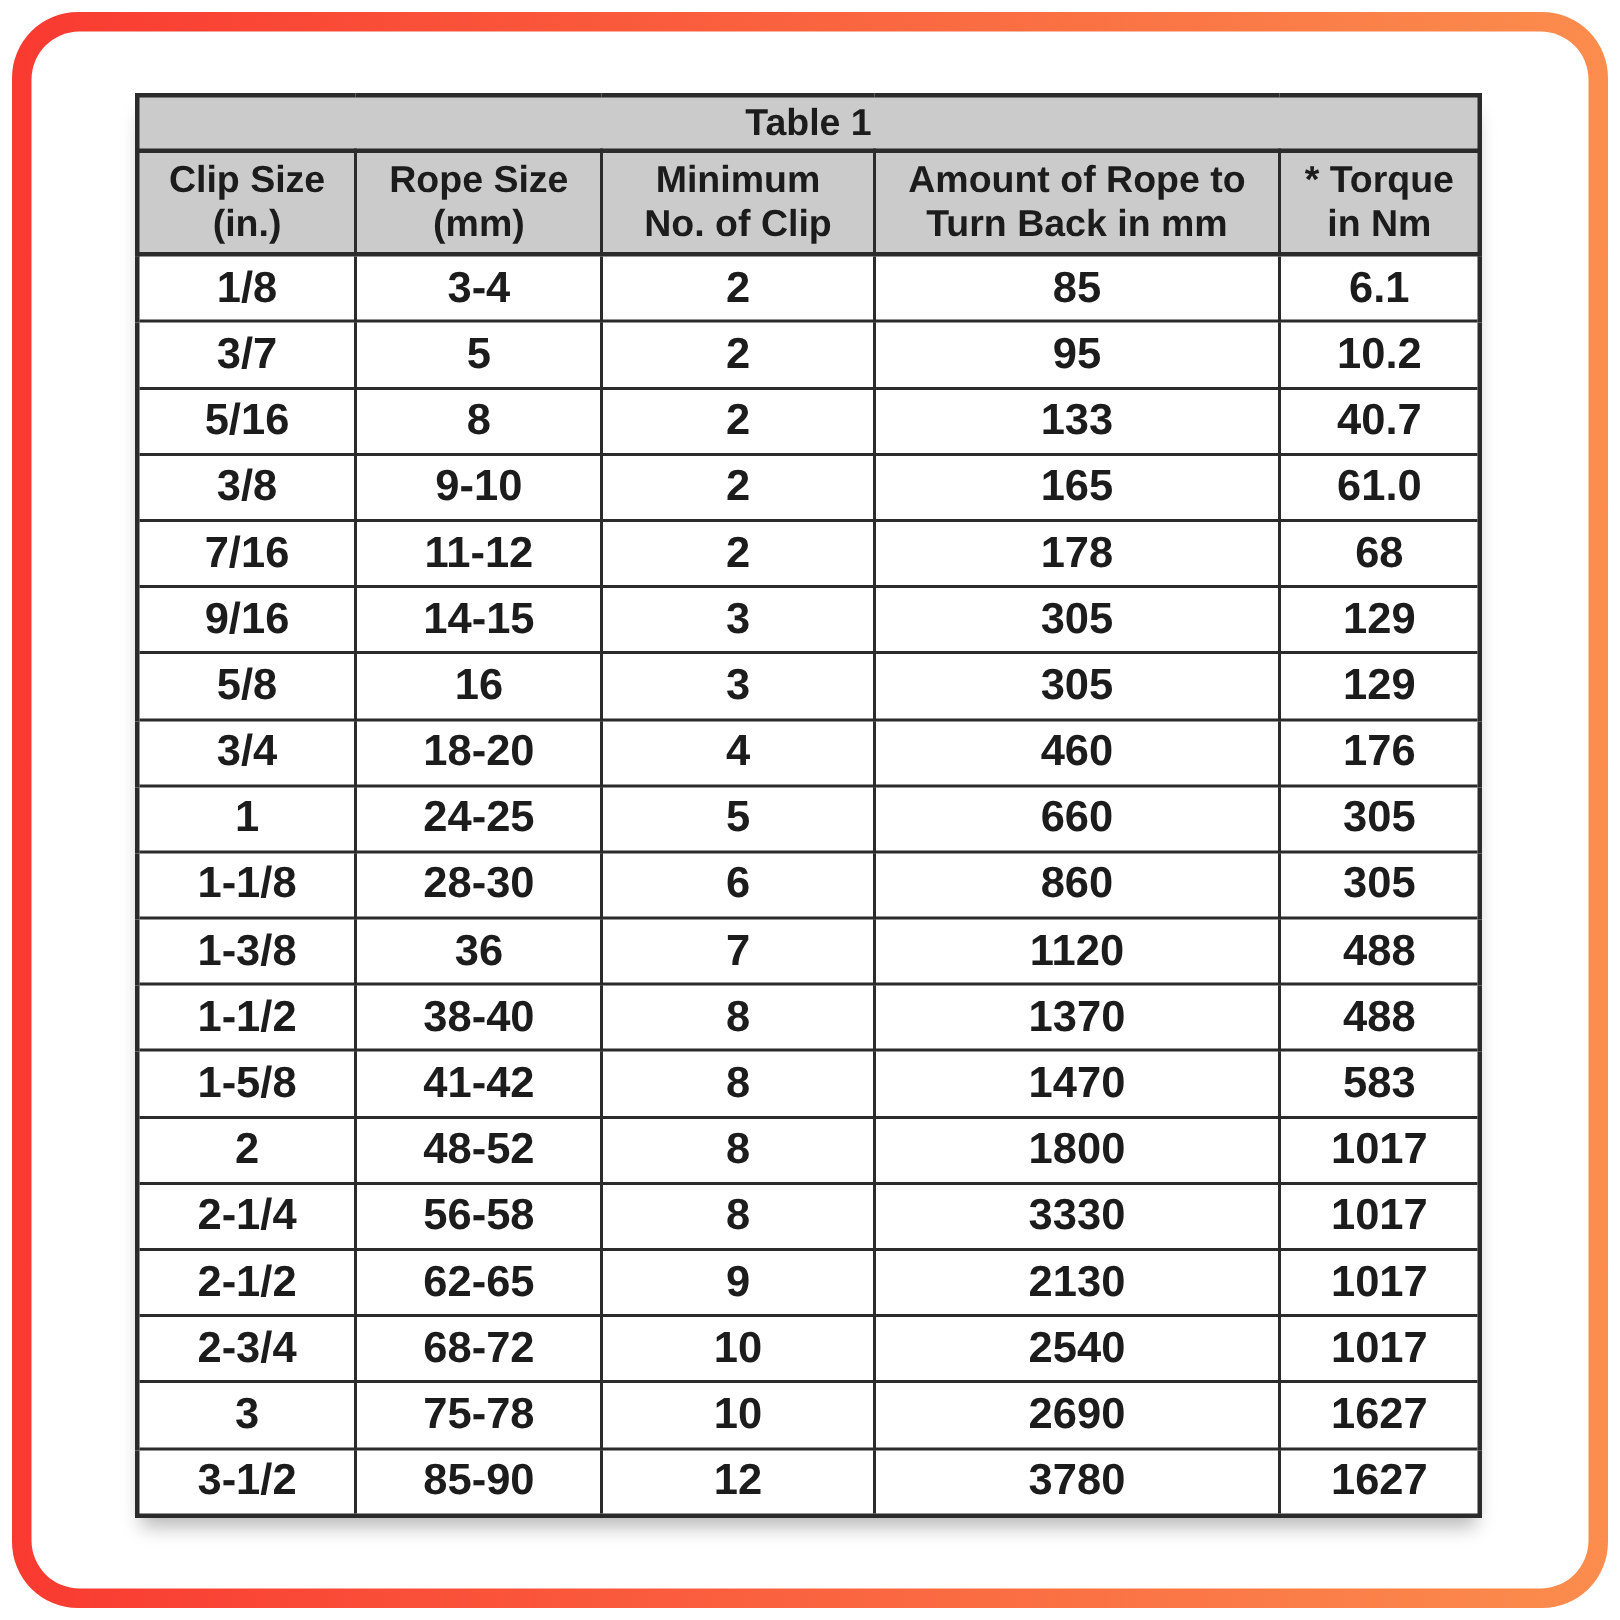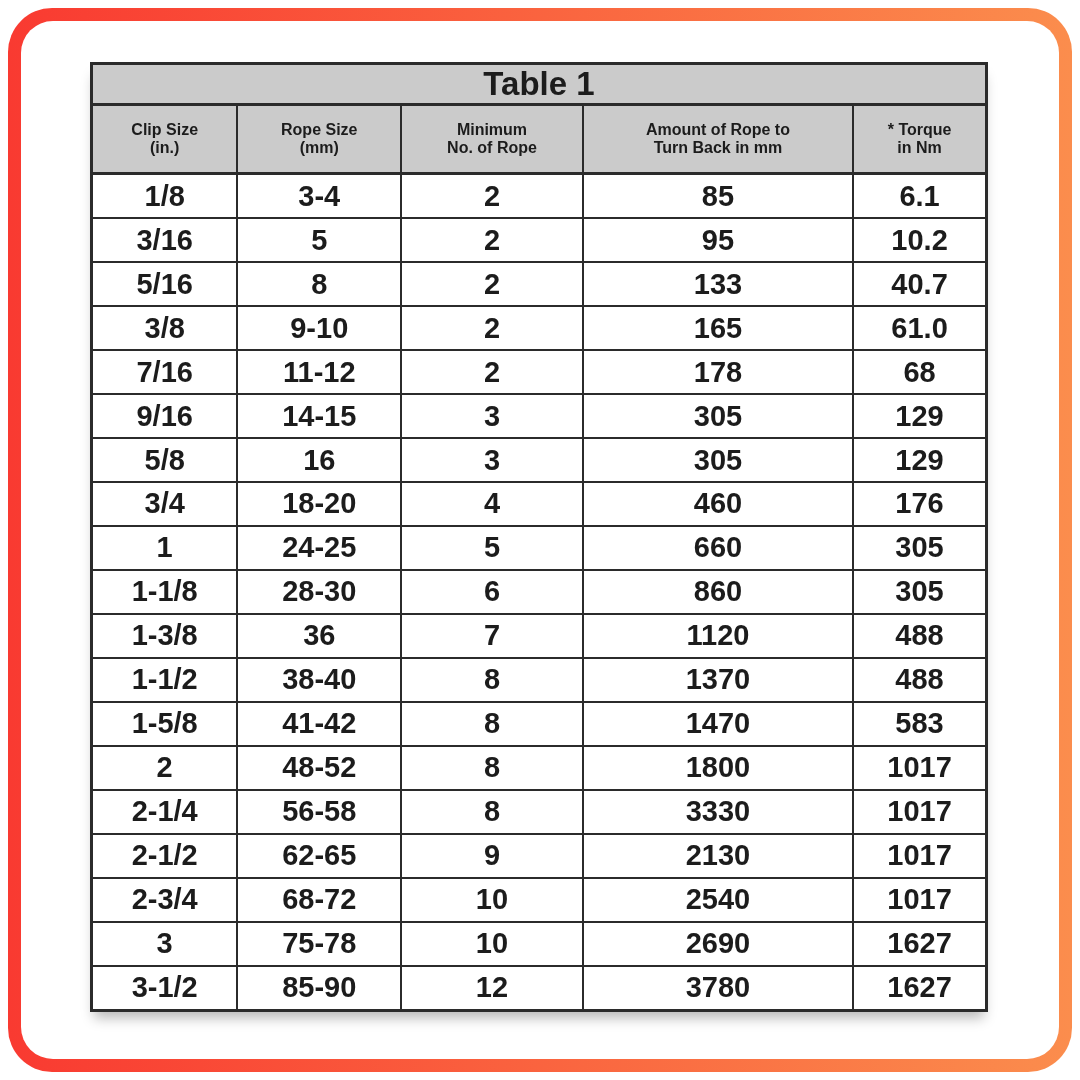--- a/index.html
+++ b/index.html
@@ -41,30 +41,30 @@
   .spec-table th, .spec-table td {
     border: 2px solid #2b2b2b;
     text-align: center;
     vertical-align: middle;
     color: #1c1c1c;
     font-weight: bold;
     padding: 0;
   }
   .spec-table .title-cell {
     background: #cbcbcb;
-    font-size: 33px;
+    font-size: 25px;
     height: 34px;
     border-bottom: 3px solid #2b2b2b;
     border-top: 3px solid #2b2b2b;
     border-left: 3px solid #2b2b2b;
     border-right: 3px solid #2b2b2b;
   }
   .spec-table th.col-header {
     background: #cbcbcb;
-    font-size: 16px;
+    font-size: 25px;
     line-height: 1.15;
     height: 66px;
     border-bottom: 3px solid #2b2b2b;
   }
   .spec-table th.col-header .hline {
     display: block;
   }
   .spec-table tbody td {
     background: #ffffff;
     font-size: 29px;
@@ -103,42 +103,42 @@
           <th class="col-header">
             <span class="hline">Clip Size</span>
             <span class="hline">(in.)</span>
           </th>
           <th class="col-header">
             <span class="hline">Rope Size</span>
             <span class="hline">(mm)</span>
           </th>
           <th class="col-header">
             <span class="hline">Minimum</span>
-            <span class="hline">No. of Rope</span>
+            <span class="hline">No. of Clip</span>
           </th>
           <th class="col-header">
             <span class="hline">Amount of Rope to</span>
             <span class="hline">Turn Back in mm</span>
           </th>
           <th class="col-header">
             <span class="hline">* Torque</span>
             <span class="hline">in Nm</span>
           </th>
         </tr>
     </thead>
     <tbody id="table-body">
         <tr>
           <td>1/8</td>
           <td>3-4</td>
           <td>2</td>
           <td>85</td>
           <td>6.1</td>
         </tr>
         <tr>
-          <td>3/16</td>
+          <td>3/7</td>
           <td>5</td>
           <td>2</td>
           <td>95</td>
           <td>10.2</td>
         </tr>
         <tr>
           <td>5/16</td>
           <td>8</td>
           <td>2</td>
           <td>133</td>

